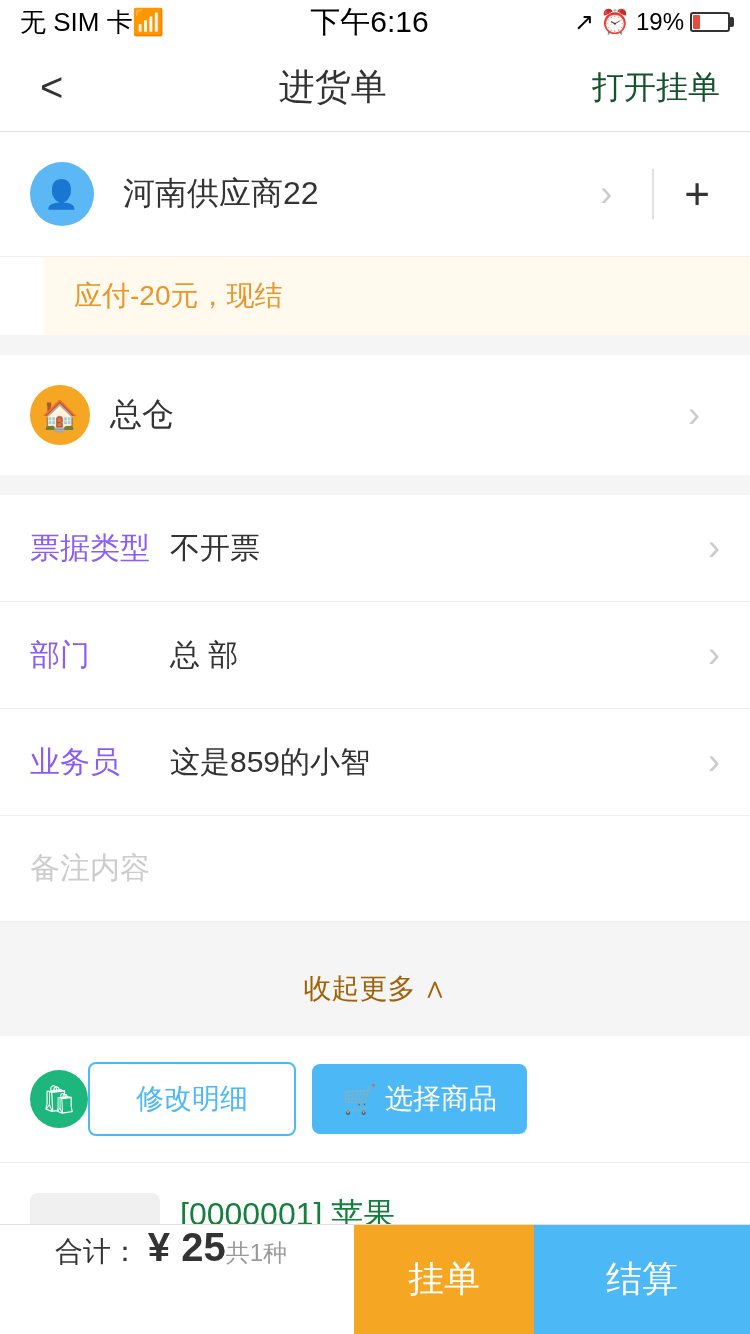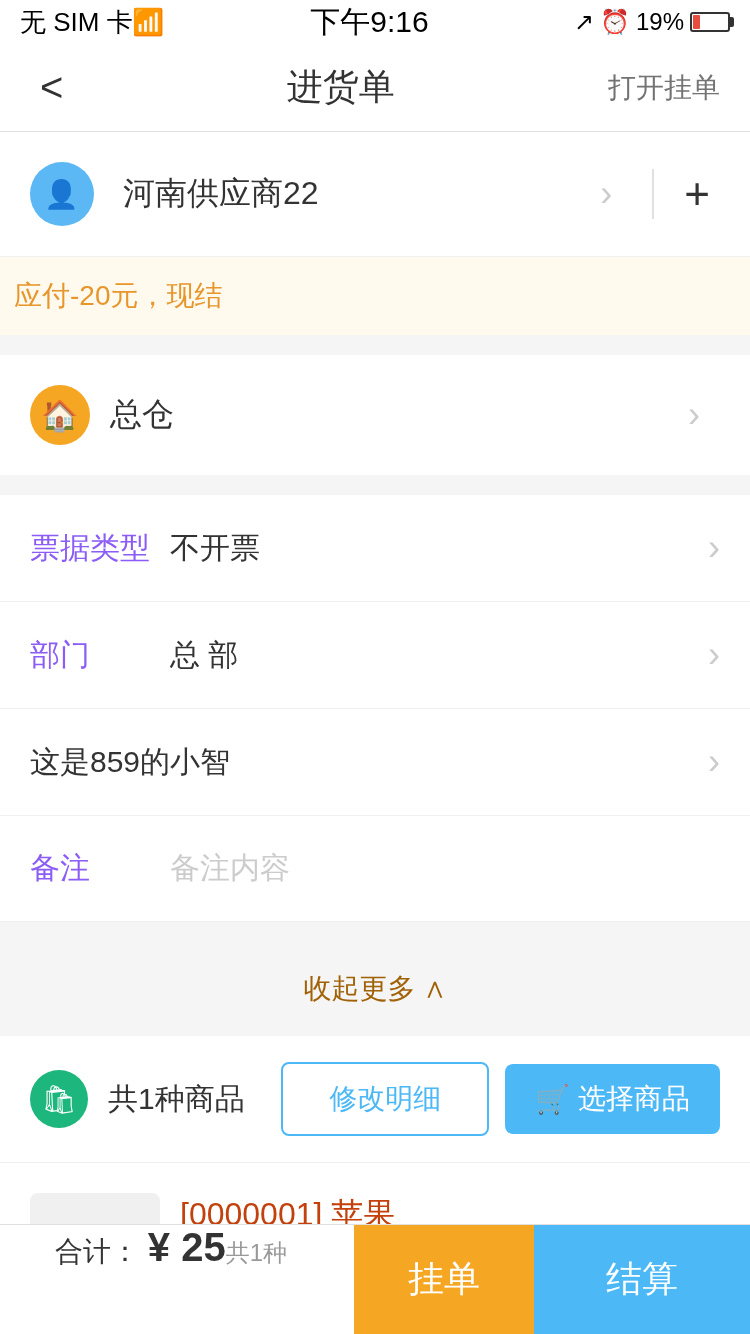--- a/index.html
+++ b/index.html
@@ -55,22 +55,22 @@
       color: #333;
       cursor: pointer;
       padding: 10px;
     }
     .nav-title {
       font-size: 36px;
       font-weight: 500;
       color: #333;
     }
     .nav-action {
-      font-size: 28px;
-      color: #737373;
+      font-size: 32px;
+      color: #14532d;
       cursor: pointer;
       font-family: Liberation Serif, serif;
     }
 
     
     .content {
       background: #f5f5f5;
     }
 
     
@@ -104,23 +104,24 @@
     .divider-vertical {
       width: 2px; height: 50px; background: #e0e0e0; margin: 0 20px;
     }
     .add-btn {
       color: #333; font-size: 44px; cursor: pointer; padding: 0 10px;
     }
 
     
     .notice-banner {
       background: #fff9ee;
-      padding: 20px 14px;
+      padding: 20px 30px;
       color: #e6962a;
       font-size: 28px;
+      margin-left: 44px;
     }
 
     
     .row-item {
       background: #fff;
       display: flex;
       align-items: center;
       padding: 32px 30px;
       border-bottom: 1px solid #f0f0f0;
       min-height: 96px;
@@ -218,21 +219,21 @@
       align-items: flex-start;
       gap: 20px;
     }
     .product-thumb {
       width: 130px; height: 130px; background: #f0f0f0;
       border-radius: 8px; flex-shrink: 0;
       display: flex; align-items: center; justify-content: center;
     }
     .product-info { flex: 1; }
     .product-name {
-      font-size: 32px; color: #c2410c; margin-bottom: 16px;
+      font-size: 32px; color: #15803d; margin-bottom: 16px;
     }
     .product-price {
       font-size: 30px; color: #333;
     }
     .product-price .highlight { color: #4cb8f5; }
     .product-more {
       color: #999; font-size: 36px; cursor: pointer; padding: 10px;
     }
 
     
@@ -287,21 +288,21 @@
     }
   </style>
 </head>
 <body>
 
 <div class="status-bar">
   <div class="status-bar-left">
     <span>无 SIM 卡</span>
     <span>📶</span>
   </div>
-  <div class="status-bar-center">下午9:16</div>
+  <div class="status-bar-center">下午6:16</div>
   <div class="status-bar-right">
     <span>↗</span>
     <span>⏰</span>
     <span>19%</span>
     <div class="battery-icon">
       <div class="battery-fill"></div>
     </div>
   </div>
 </div>
 
@@ -342,38 +343,37 @@
       <span class="row-chevron">›</span>
     </div>
 
     <div class="row-item">
       <span class="row-label">部门</span>
       <span class="row-value">总 部</span>
       <span class="row-chevron">›</span>
     </div>
 
     <div class="row-item">
+      <span class="row-label">业务员</span>
       <span class="row-value">这是859的小智</span>
       <span class="row-chevron">›</span>
     </div>
 
     <div class="row-item">
-      <span class="row-label">备注</span>
       <span class="row-placeholder">备注内容</span>
     </div>
   </div>
 
   <div class="collapse-row">收起更多 ∧</div>
 
   <div class="card">
     <div class="product-header">
       <div class="product-icon">
         <span>🛍</span>
       </div>
-      <span class="product-count">共1种商品</span>
       <button class="btn-outline">修改明细</button>
       <button class="btn-solid">
         <span>🛒</span>
         <span>选择商品</span>
       </button>
     </div>
 
     <div class="product-card">
       <div class="product-thumb">
 

